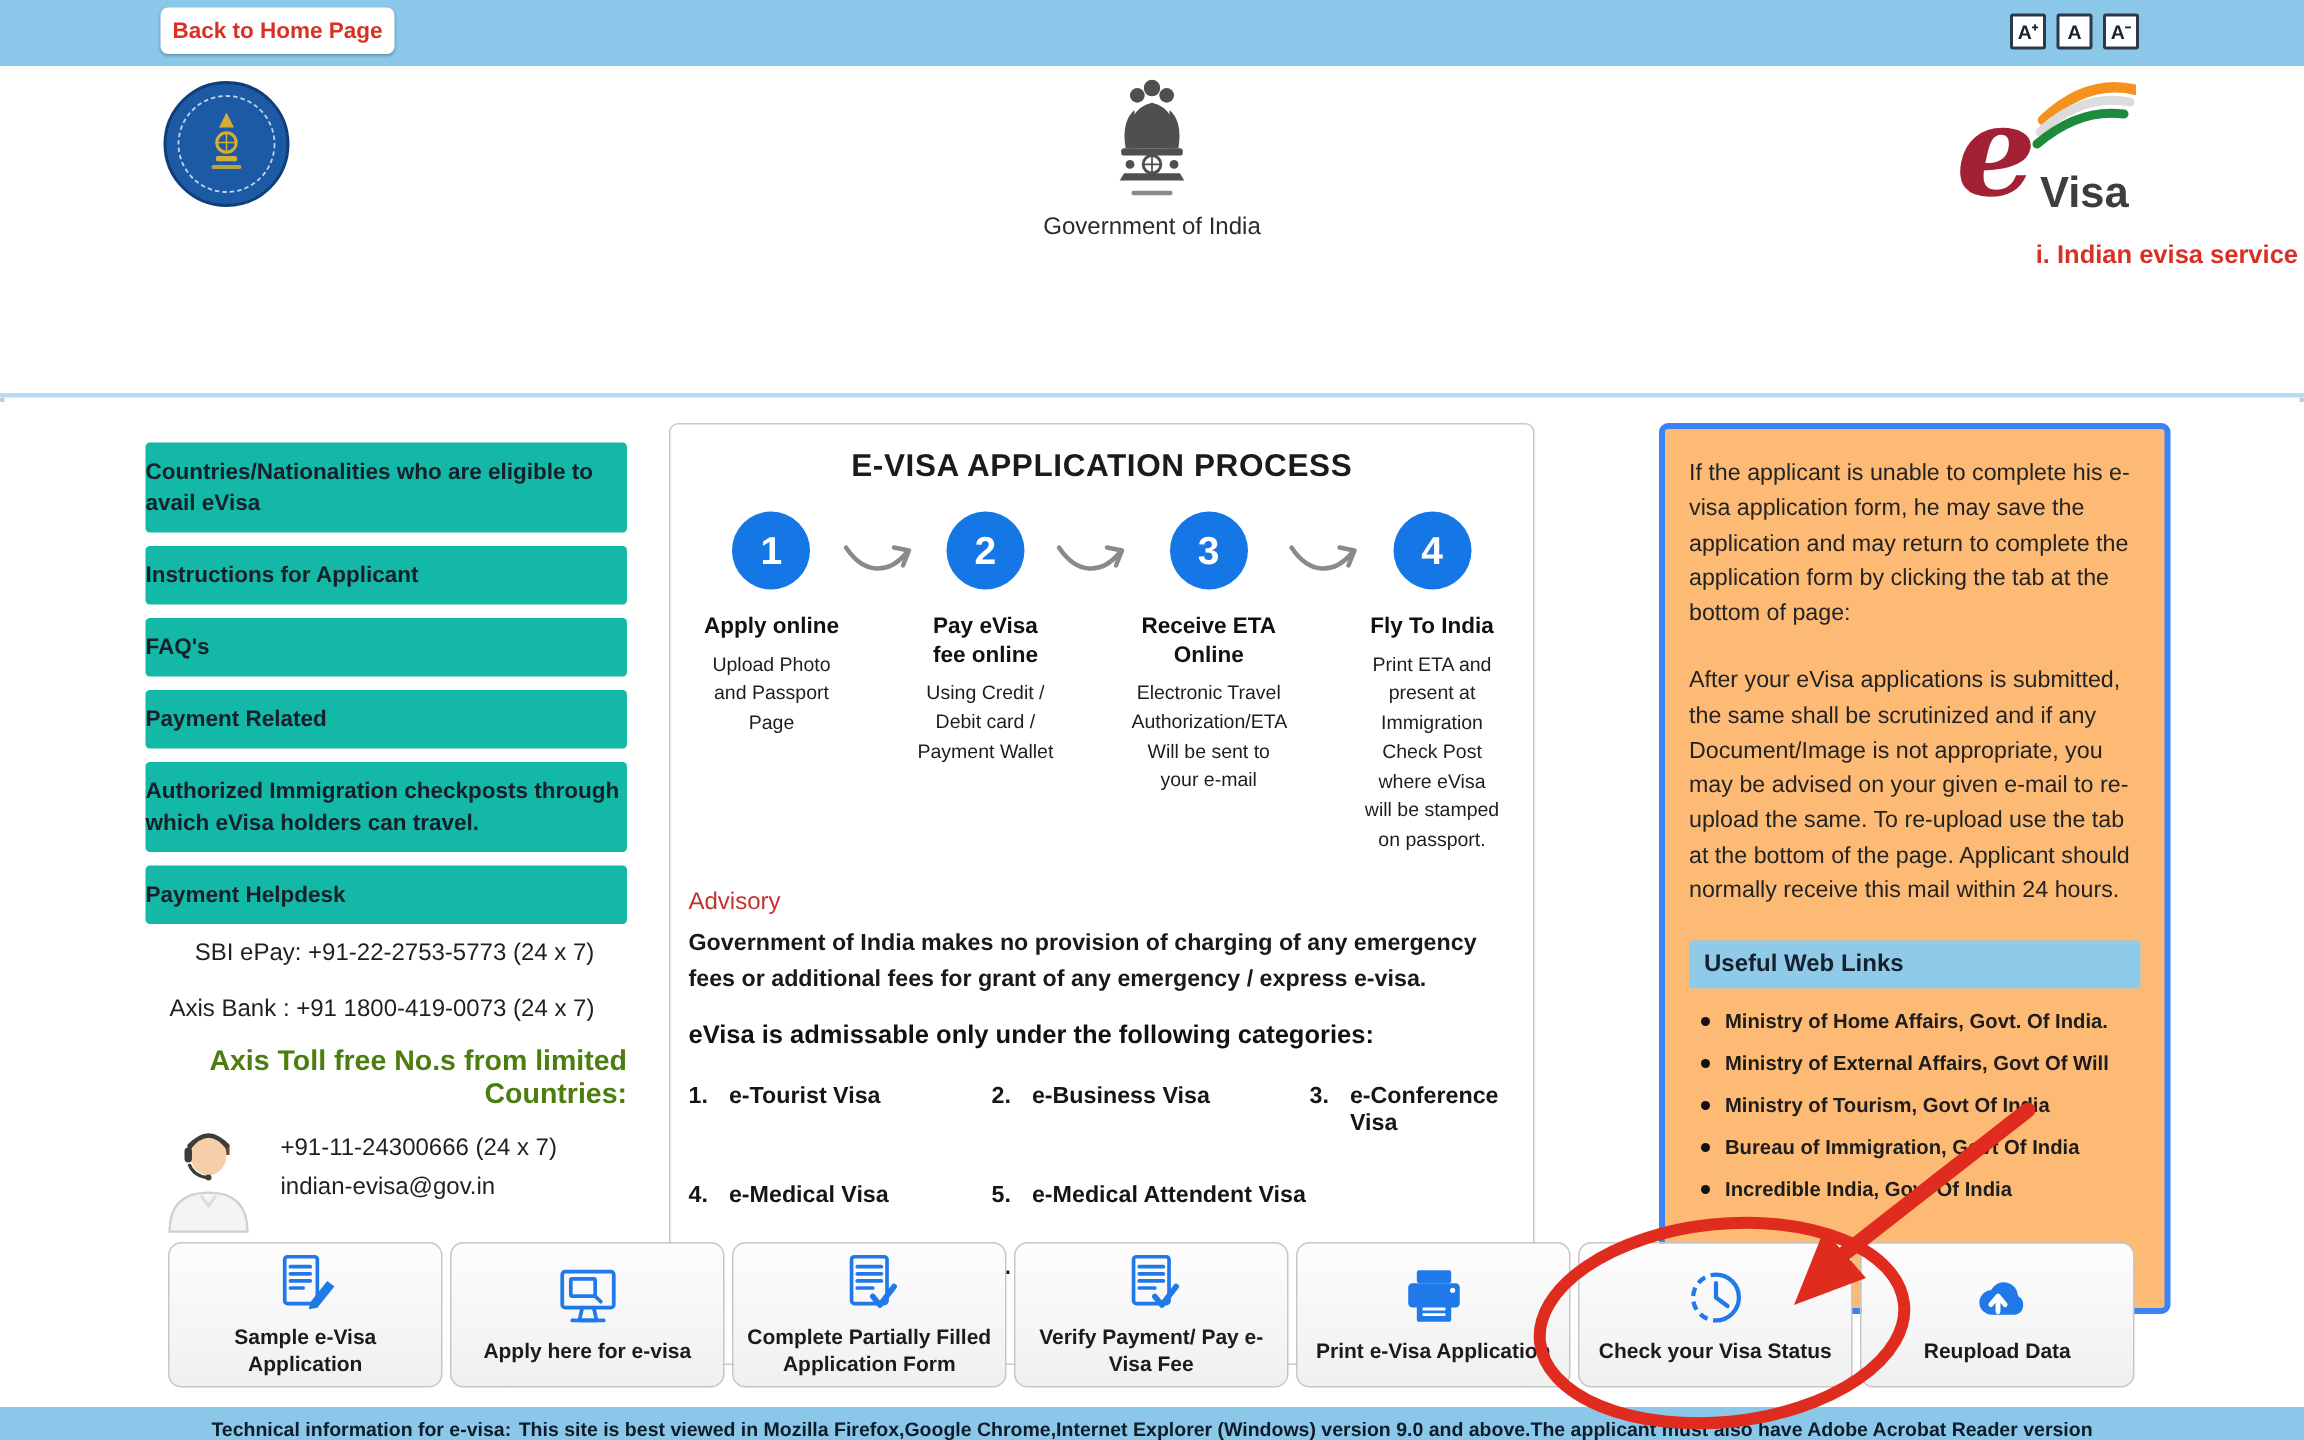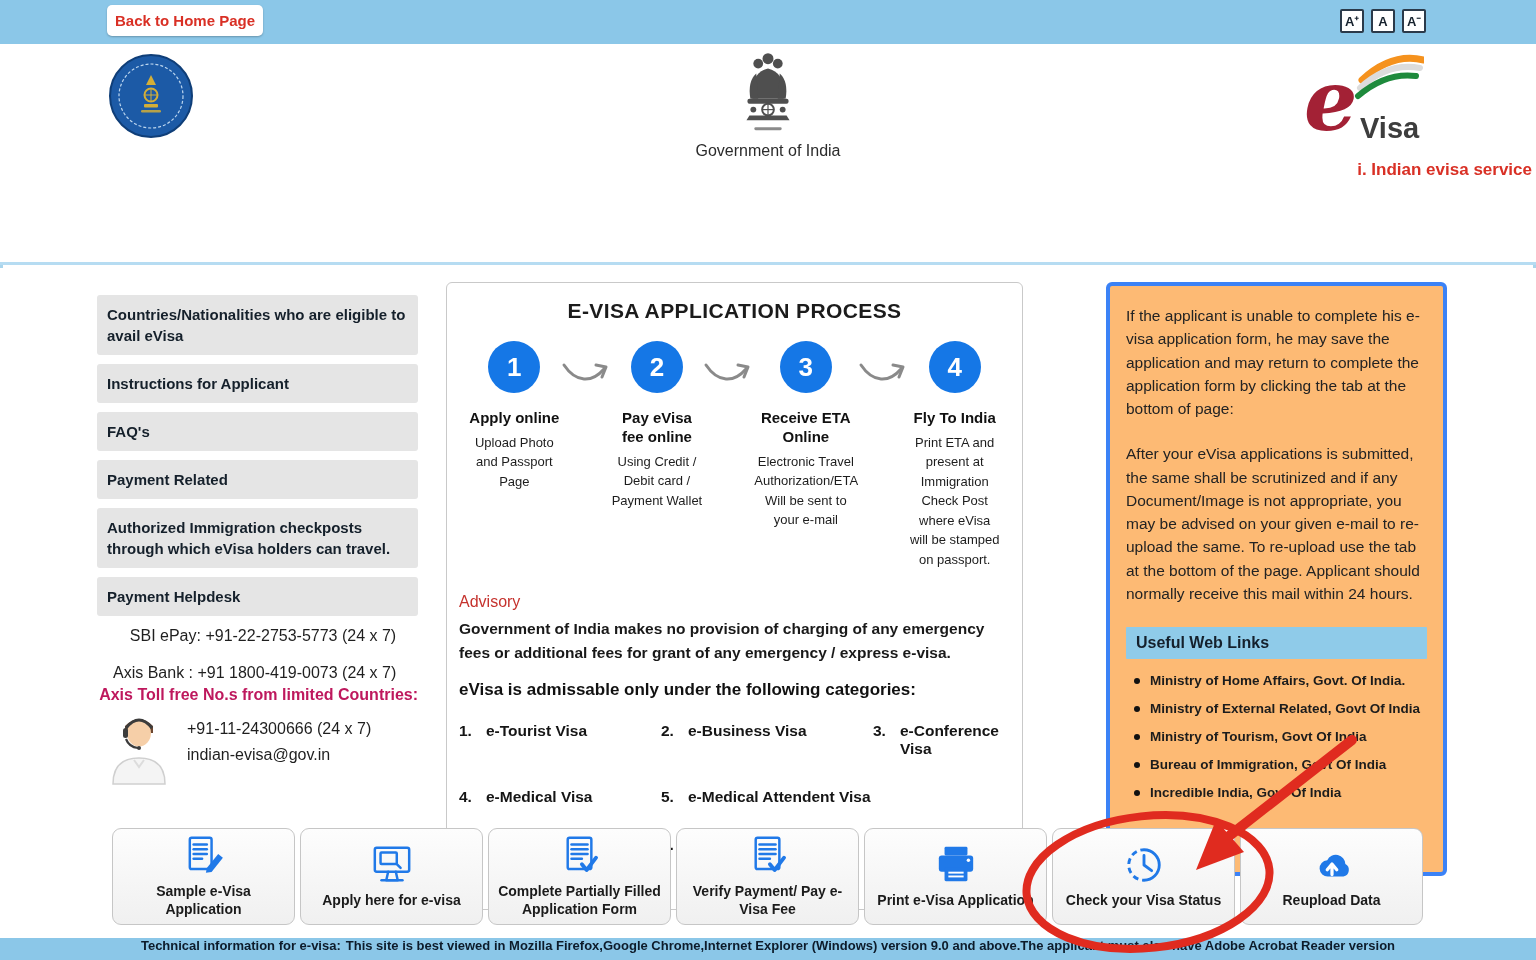--- a/index.html
+++ b/index.html
@@ -28,27 +28,27 @@
   .mha-seal { position:absolute; left:108px; top:9px; width:86px; height:86px; }
   .govt-block { position:absolute; left:50%; transform:translateX(-50%); top:2px; width:180px; text-align:center; }
   .govt-caption { font-size:16px; color:#2b2b2b; margin-top:2px; }
   .evisa-logo { position:absolute; right:112px; top:6px; width:120px; height:100px; }
   .evisa-service { position:absolute; right:4px; top:116px; color:#d93025; font-weight:bold; font-size:17px; }
   
   .main { position:absolute; left:0; top:268px; width:100%; height:670px; background:#fff; }
   
   .sidebar { position:absolute; left:97px; top:27px; width:335px; }
   .menu-btn {
-    display:block; width:321px; background:#e5e5e5; border:none; border-radius:3px;
-    padding:9px 10px; margin:0 0 9px 0; text-align:left; cursor:pointer;
+    display:block; width:321px; background:#14b8a6; border:none; border-radius:3px;
+    padding:9px 0; margin:0 0 9px 0; text-align:left; cursor:pointer;
     font-weight:bold; font-size:15px; color:#15202b; line-height:1.4; font-family:inherit;
   }
   .contact-line { font-size:16px; color:#1f1f1f; margin:15px 0 0 16px; line-height:1.4; width:300px; }
   .contact-line.first { margin-top:0;text-align:center; }
-  .axis-note { font-size:16px; font-weight:bold; color:#be185d; text-align:right; width:321px; margin-top:1px; }
+  .axis-note { font-size:19px; font-weight:bold; color:#4d7c0f; text-align:right; width:321px; margin-top:12px; }
   .helpdesk-btn-wrap { margin-top:8px; }
   .helpdesk-row { display:flex; margin-top:6px; align-items:flex-start; }
   .agent-icon { width:72px; height:76px; flex:none; margin-left:6px; }
   .helpdesk-info { margin-left:12px; padding-top:10px; font-size:16px; color:#1f1f1f; }
   .helpdesk-info div { margin-bottom:8px; }
   
   .center-panel {
     position:absolute; left:446px; top:14px; width:577px; height:628px;
     border:1px solid #c9c9c9; border-radius:6px; background:#fff; z-index:1;
   }
@@ -91,21 +91,21 @@
   .action-btn {
     width:183px; height:97px; background:linear-gradient(#fdfdfd,#f0f0f0);
     border:1px solid #c6c6c6; border-radius:9px; cursor:pointer;
     display:flex; flex-direction:column; align-items:center; justify-content:center;
     gap:5px; padding:6px; font-family:inherit;
   }
   .action-label { font-weight:bold; font-size:14px; text-align:center; line-height:1.3; color:#1b1b1b; }
   
   .footer {
     position:absolute; left:0; bottom:0; width:100%; height:22px; background:#8bc7e8;
-    display:flex; align-items:flex-start; justify-content:center; font-size:13px; color:#0d1b2a; z-index:5;
+    display:flex; align-items:flex-end; justify-content:center; font-size:13px; color:#0d1b2a; z-index:5;
   }
   .footer .b { font-weight:bold; }
   .footer .t { font-weight:bold; margin-left:5px; }
   
   .annotation-overlay { position:absolute; left:0; top:0; width:1536px; height:960px; z-index:50; pointer-events:none; }
 </style>
 </head>
 <body>
 
 <div class="page">
@@ -265,21 +265,21 @@
           </div>
       </div>
     </div>
 
     <div class="right-panel">
       <p>If the applicant is unable to complete his e-visa application form, he may save the application and may return to complete the application form by clicking the tab at the bottom of page:</p>
       <p>After your eVisa applications is submitted, the same shall be scrutinized and if any Document/Image is not appropriate, you may be advised on your given e-mail to re-upload the same. To re-upload use the tab at the bottom of the page. Applicant should normally receive this mail within 24 hours.</p>
       <div class="links-title">Useful Web Links</div>
       <ul class="links-list">
         <li>Ministry of Home Affairs, Govt. Of India.</li>
-        <li>Ministry of External Related, Govt Of India</li>
+        <li>Ministry of External Affairs, Govt Of Will</li>
         <li>Ministry of Tourism, Govt Of India</li>
         <li>Bureau of Immigration, Govt Of India</li>
         <li>Incredible India, Govt Of India</li>
       </ul>
     </div>
 
     <div class="actions">
 
       <button class="action-btn">
         <svg width="46" height="42" viewBox="0 0 48 44">

